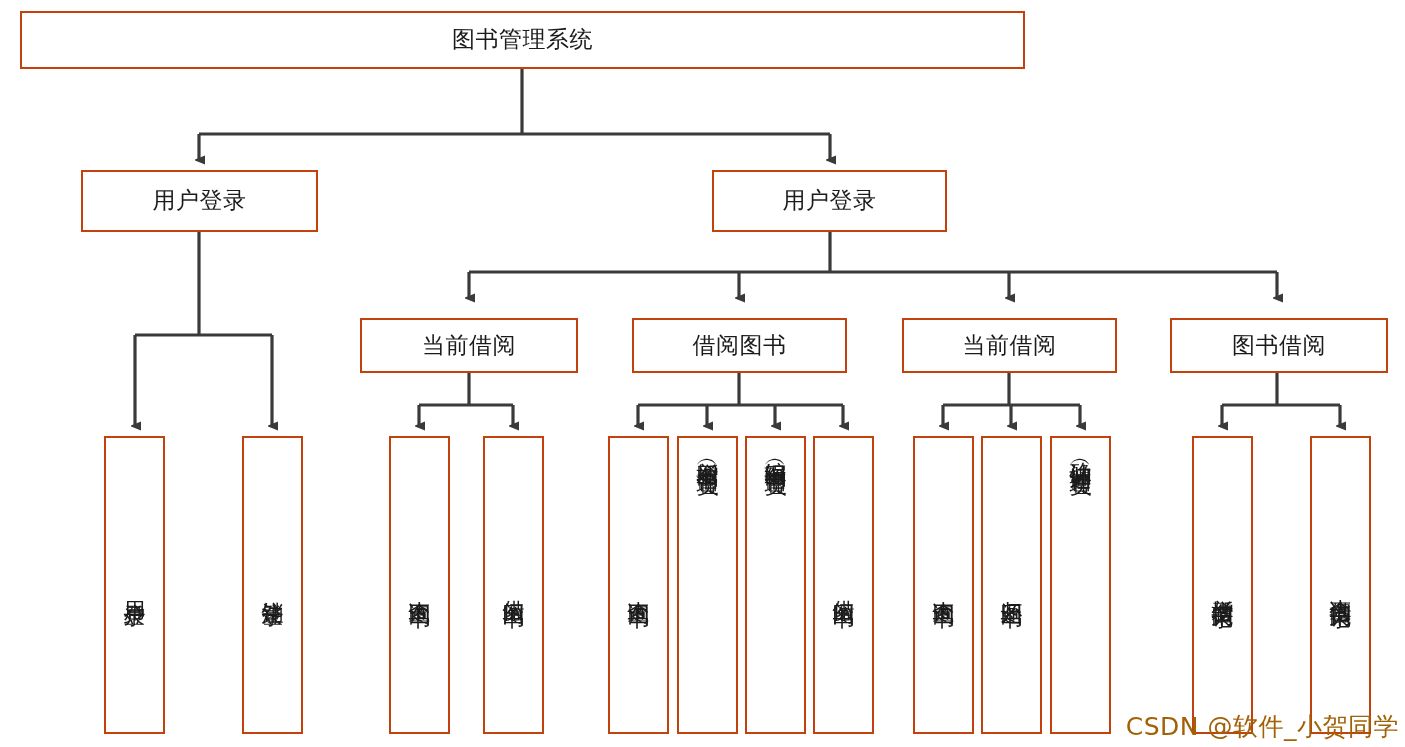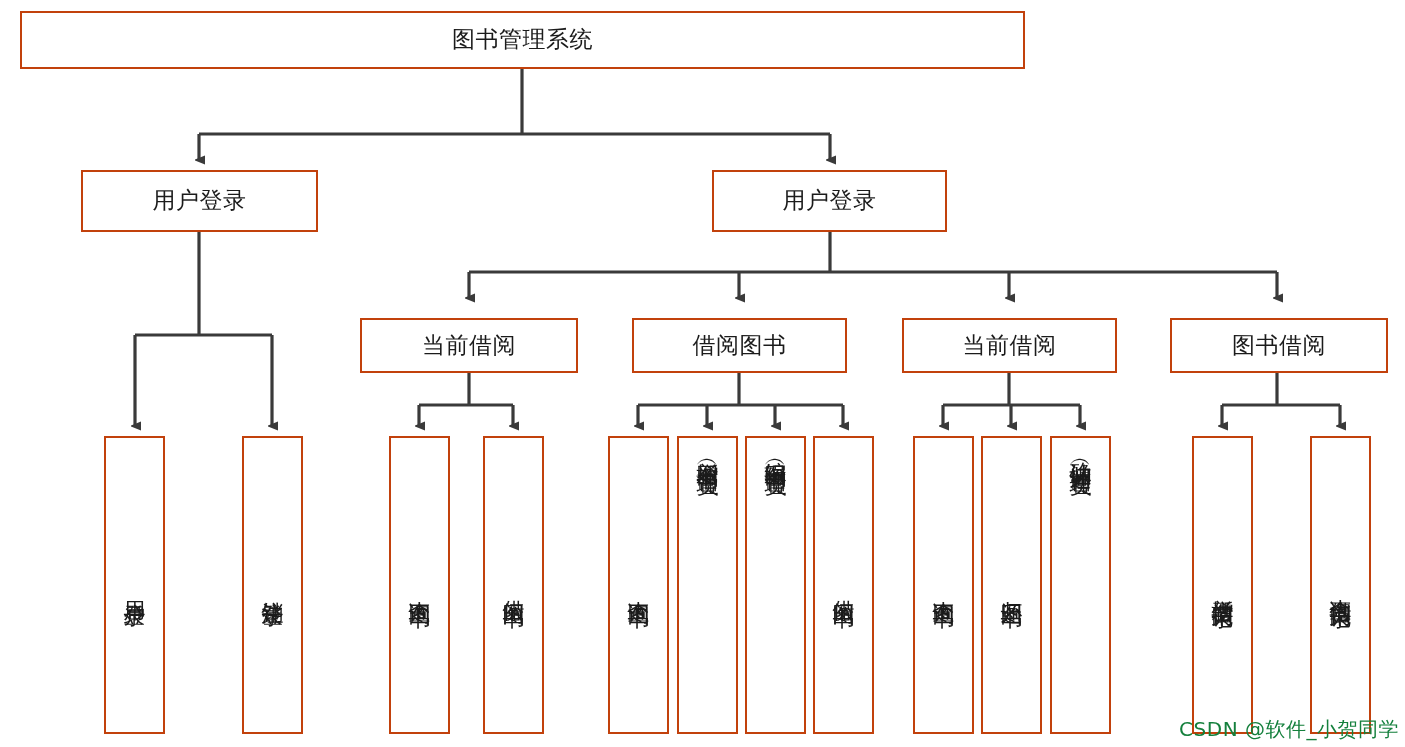--- a/index.html
+++ b/index.html
@@ -63,22 +63,22 @@
   }
   
   .node.vert.short {
     align-items: center;
     padding-top: 0;
   }
   .watermark {
     position: absolute;
     right: 6px;
     bottom: 4px;
-    font-size: 20px;
-    color: #15803d;
+    font-size: 25px;
+    color: #a16207;
     letter-spacing: 0.5px;
     z-index: 3;
     white-space: nowrap;
   }
 </style>
 </head>
 <body>
 
 <div id="canvas">
 

